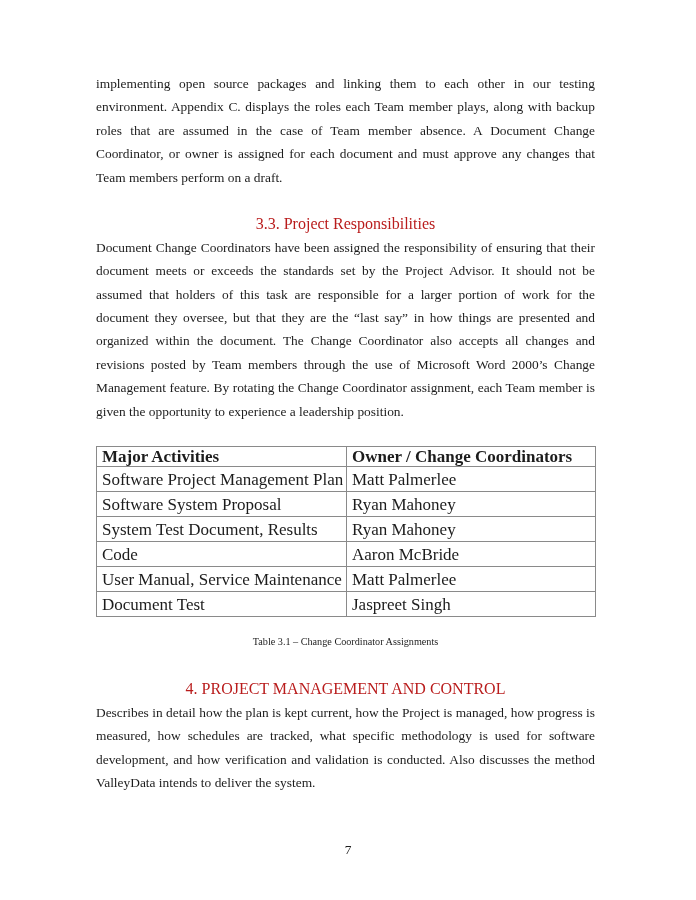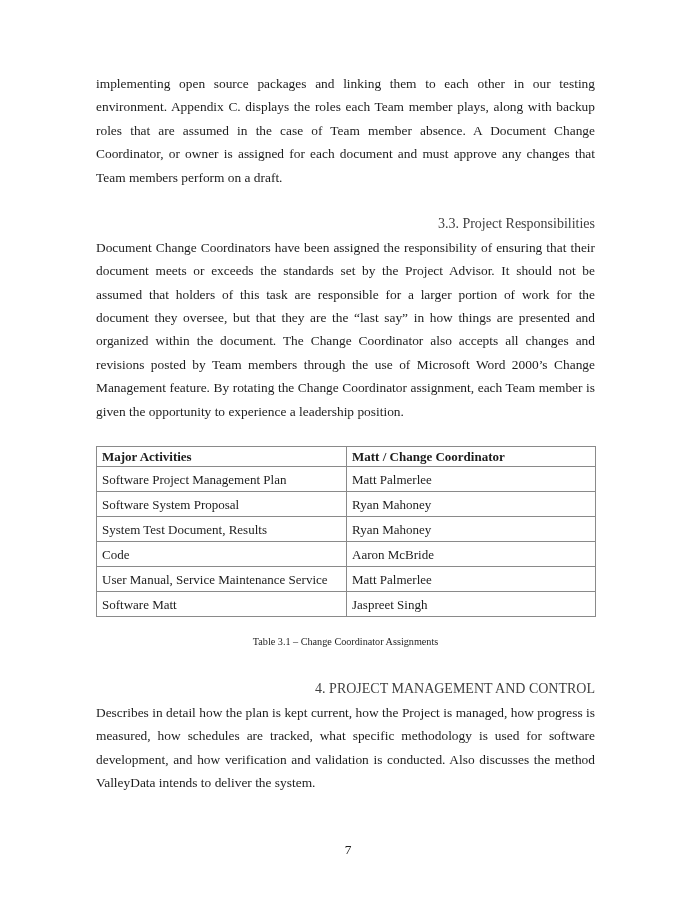--- a/index.html
+++ b/index.html
@@ -42,31 +42,31 @@
   }
   .para-gap {
     height: 23.4px;
   }
   .small-gap {
     height: 12px;
   }
   h3.section-heading,
   h2.section-heading {
     margin: 0;
-    font-size: 14px;
+    font-size: 16px;
     line-height: 23.4px;
     font-weight: normal;
-    text-align: right;
-    color: #404040;
+    text-align: center;
+    color: #b91c1c;
   }
   table.assign-table {
     width: 499px;
     border-collapse: collapse;
     table-layout: fixed;
-    font-size: 13px;
+    font-size: 17px;
     color: #1c1c1c;
   }
   table.assign-table col.c1 { width: 250px; }
   table.assign-table col.c2 { width: 249px; }
   table.assign-table th,
   table.assign-table td {
     border: 1px solid #8a8a8a;
     padding: 1px 4px 1px 5px;
     text-align: left;
     vertical-align: middle;
@@ -120,21 +120,21 @@
     <div class="para-gap"></div>
 
     <table class="assign-table">
       <colgroup>
         <col class="c1">
         <col class="c2">
       </colgroup>
       <thead>
         <tr>
           <th>Major Activities</th>
-          <th>Matt / Change Coordinator</th>
+          <th>Owner / Change Coordinators</th>
         </tr>
       </thead>
       <tbody>
         <tr>
           <td>Software Project Management Plan</td>
           <td>Matt Palmerlee</td>
         </tr>
         <tr>
           <td>Software System Proposal</td>
           <td>Ryan Mahoney</td>
@@ -145,21 +145,21 @@
         </tr>
         <tr>
           <td>Code</td>
           <td>Aaron McBride</td>
         </tr>
         <tr>
           <td>User Manual, Service Maintenance Service</td>
           <td>Matt Palmerlee</td>
         </tr>
         <tr>
-          <td>Software Matt</td>
+          <td>Document Test</td>
           <td>Jaspreet Singh</td>
         </tr>
       </tbody>
     </table>
 
     <p class="table-caption">Table 3.1 – Change Coordinator Assignments</p>
 
     <div class="small-gap"></div>
 
     <h2 class="section-heading">4. PROJECT MANAGEMENT AND CONTROL</h2>

